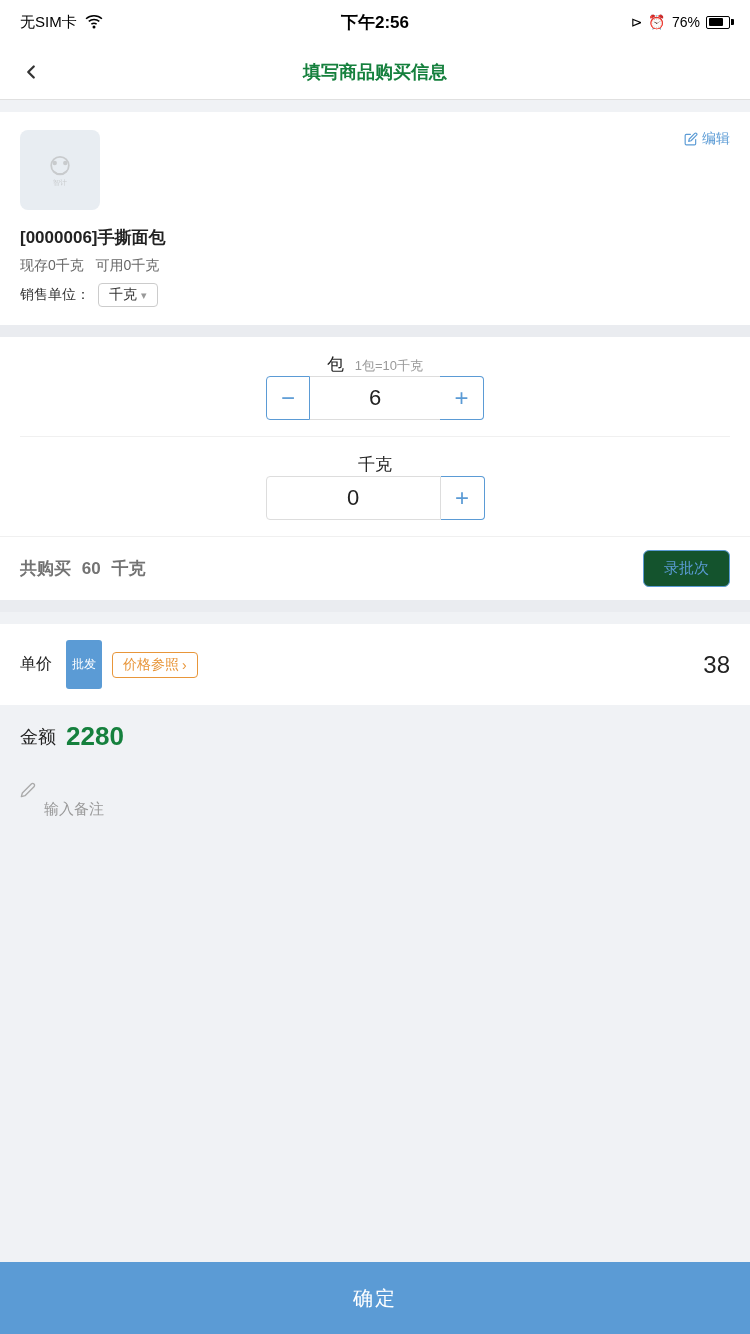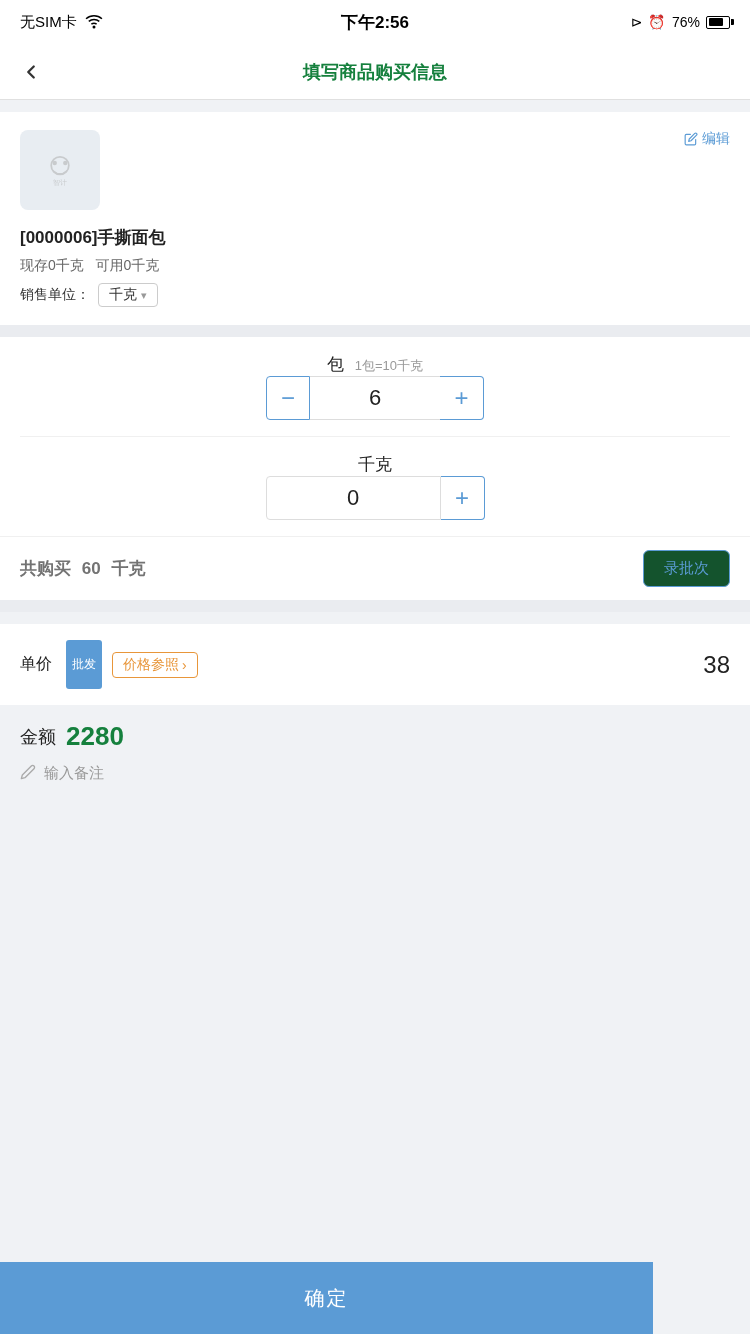--- a/index.html
+++ b/index.html
@@ -370,21 +370,21 @@
       flex: 1;
       background: #f0f2f5;
       min-height: 200px;
     }
 
     
     .confirm-btn {
       position: fixed;
       bottom: 0;
       left: 0;
-      width: 653px;
+      width: 750px;
       height: 72px;
       background: #5B9BD5;
       color: #fff;
       font-size: 20px;
       font-weight: 500;
       border: none;
       cursor: pointer;
       display: flex;
       align-items: center;
       justify-content: center;
@@ -510,19 +510,19 @@
   <div class="amount-row">
     <span class="amount-label">金额</span>
     <span class="amount-value">2280</span>
   </div>
   <div class="note-row">
     <span>
       <svg width="16" height="16" viewBox="0 0 24 24" fill="none" stroke="#aaa" stroke-width="2" stroke-linecap="round" stroke-linejoin="round">
         <path d="M17 3a2.828 2.828 0 1 1 4 4L7.5 20.5 2 22l1.5-5.5L17 3z"></path>
       </svg>
     </span>
-    <span style="color:#999;font-size:15px;">输入备注</span>
+    <span style="color:#999;font-size:15px;margin-top:36px;">输入备注</span>
   </div>
 </div>
 
 <div class="bottom-area"></div>
 
 <button class="confirm-btn">确定</button>
 
 </body></html>

